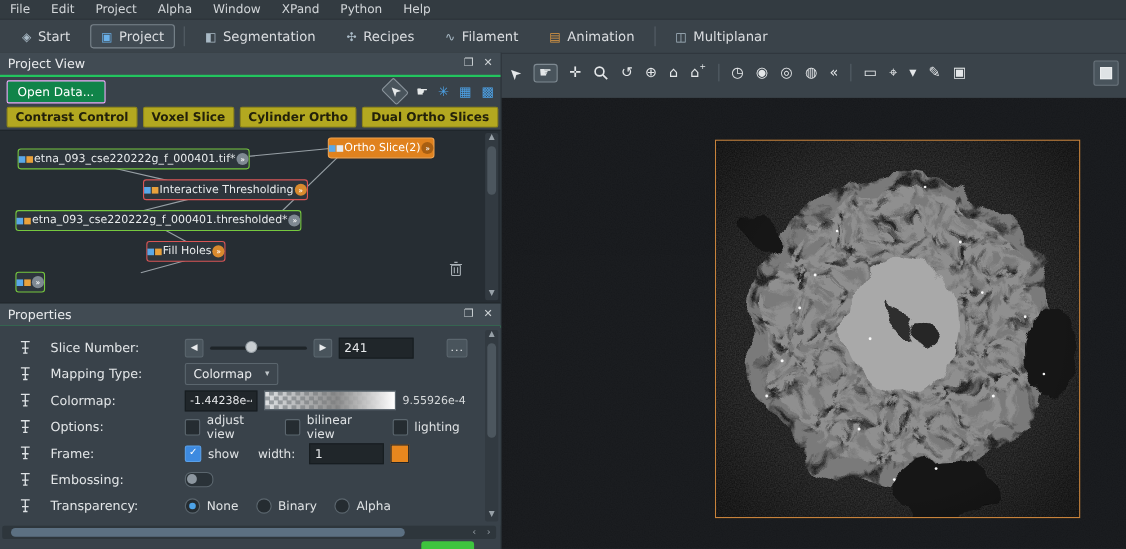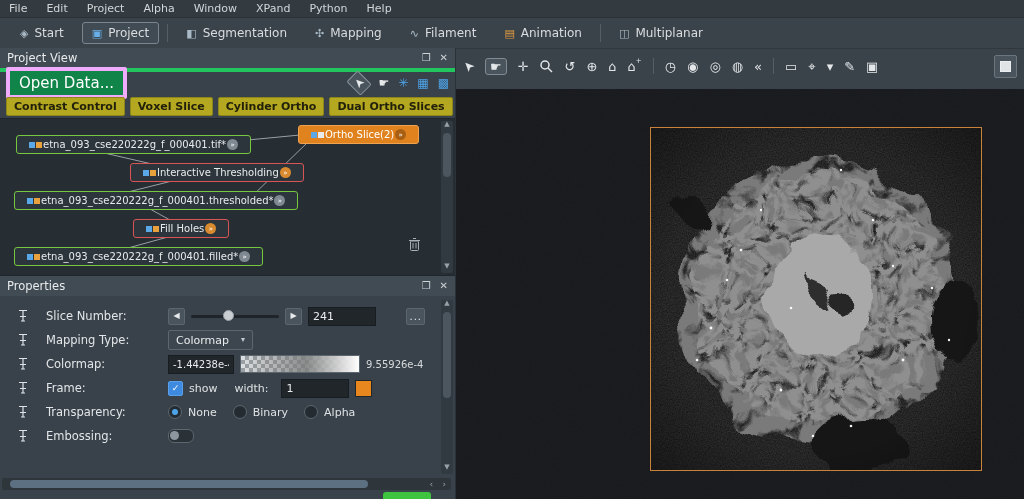--- a/index.html
+++ b/index.html
@@ -18,43 +18,43 @@
   .ribbon{position:absolute;top:18px;left:0;right:0;height:30px;background:#3a434a;
           border-bottom:1px solid #30373d;display:flex;align-items:center;gap:8px;padding-left:10px;}
   .ribbon-tab{display:flex;align-items:center;gap:6px;padding:3px 9px;font-size:12px;color:#dadde0;border:1px solid transparent;}
   .ribbon-tab.active{border:1px solid #7b858d;border-radius:3px;background:#414b53;}
   .ticon{font-size:11px;color:#a9bac6;}
   .ticon.blue{color:#6ab0e8;} .ticon.orange{color:#e09a42;}
   .vsep{width:1px;height:18px;background:#555f67;}
 
   
   .left-panel{position:absolute;top:48px;left:0;width:455px;bottom:0;background:#39424a;border-right:1px solid #2b3237;}
-  .panel-header{position:absolute;left:0;right:0;height:20px;background:#414b53;border-bottom:4px solid #22c55e;
+  .panel-header{position:absolute;left:0;right:0;height:20px;background:#414b53;border-bottom:2px solid #22c55e;
                 display:flex;align-items:center;padding:0 7px;font-size:11.5px;color:#e9ebed;}
   .ph-spacer{flex:1;}
   .ph-icon{font-size:10px;color:#ced3d6;margin-left:9px;cursor:default;}
 
   .open-row{position:absolute;top:24px;left:6px;right:6px;height:22px;display:flex;align-items:center;}
-  .open-data{background:#108449;color:#fff;border:4px solid #f0abfc;border-radius:2px;
-             font-size:15px;padding:3px 9px;font-family:inherit;}
+  .open-data{background:#108449;color:#fff;border:1px solid #f0abfc;border-radius:2px;
+             font-size:11px;padding:3px 9px;font-family:inherit;}
   .mini-tools{margin-left:auto;display:flex;align-items:center;gap:9px;}
   .mtool{font-size:12px;color:#e6e9ea;}
   .mtool.boxed{border:1px solid #8a949c;background:#49545c;border-radius:2px;padding:1px 4px;}
   .mtool.blue{color:#4da3e8;}
   .rot-nw{transform:rotate(-135deg);}
 
   .quick-row{position:absolute;top:49px;left:6px;display:flex;gap:5px;}
   .qbtn{background:#b3a820;color:#23210a;font-size:11px;font-weight:bold;border:1px solid #8f861a;
         border-radius:2px;padding:2px 7px;font-family:inherit;}
 
   
   .graph{position:absolute;top:70px;left:0;width:455px;height:156px;background:#262d33;
          border-top:1px solid #20262b;border-bottom:1px solid #20262b;overflow:hidden;}
   .glines{position:absolute;inset:0;}
-  .gnode{position:absolute;height:17px;display:flex;align-items:center;gap:1px;padding:0 12px;
+  .gnode{position:absolute;height:17px;display:flex;align-items:center;gap:1px;padding:0 0;
          border-radius:3px;background:#2d353c;border:1px solid #888;font-size:10px;color:#e8ebec;white-space:nowrap;}
   .gnode.green{border-color:#76c83f;}
   .gnode.red{border-color:#d95555;}
   .gnode.orange{background:#e0821e;border-color:#efa24f;color:#fff;}
   .nsq{width:6px;height:6px;display:inline-block;}
   .nsq.o{background:#e8a13c;} .nsq.b{background:#5aa8e8;} .nsq.w{background:#e8eaec;}
   .ncirc{width:11px;height:11px;border-radius:50%;background:#7f8992;color:#fff;font-size:7px;
          display:flex;align-items:center;justify-content:center;}
   .ncirc.warm{background:#d98a2e;} .ncirc.deep{background:#a85f12;}
   .trash{position:absolute;right:34px;top:118px;}
@@ -143,21 +143,21 @@
     <span class="icon ticon blue">▣</span>
     <span>Project</span>
   </div>
   <div class="vsep"></div>
   <div class="ribbon-tab">
     <span class="icon ticon">◧</span>
     <span>Segmentation</span>
   </div>
   <div class="ribbon-tab">
     <span class="icon ticon">✣</span>
-    <span>Mapping</span>
+    <span>Recipes</span>
   </div>
   <div class="ribbon-tab">
     <span class="icon ticon">∿</span>
     <span>Filament</span>
   </div>
   <div class="ribbon-tab">
     <span class="icon ticon orange">▤</span>
     <span>Animation</span>
   </div>
   <div class="vsep"></div>
@@ -237,21 +237,20 @@
     <div class="gnode red" style="left:133px;top:100px;">
       <span class="nsq b"></span>
         <span class="nsq o"></span>
       <span>Fill Holes</span>
       <span class="ncirc warm">»</span>
     </div>
 
     <div class="gnode green" style="left:14px;top:128px;">
       <span class="nsq b"></span>
         <span class="nsq o"></span>
-      <span>etna_093_cse220222g_f_000401.filled*</span>
       <span class="ncirc">»</span>
     </div>
 
     <span class="trash">
       <svg width="13" height="15" viewBox="0 0 13 15">
         <g stroke="#a8b0b6" stroke-width="1" fill="none">
           <rect x="2.5" y="4" width="8" height="9.5" rx="1"></rect>
           <line x1="1" y1="3.5" x2="12" y2="3.5"></line>
           <line x1="5" y1="1.5" x2="8" y2="1.5"></line>
           <line x1="5" y1="6" x2="5" y2="11.5"></line>
@@ -320,63 +319,79 @@
           </svg>
       </span>
       <span class="plabel">Colormap:</span>
       <div class="pctl">
         <input class="tin w58" style="font-size: 10px;" value="-1.44238e-4">
         <div class="cmap-grad"></div>
         <span class="cmap-max">9.55926e-4</span>
       </div>
     </div>
 
+    <div class="prow">
+      <span class="pin">
+        <svg width="12" height="14" viewBox="0 0 12 14">
+            <path d="M2 1.5 H10 M6 1.5 V7.5 M3 7.5 H9 M6 7.5 V12 M4 12 H8" stroke="#dfe3e6" stroke-width="1.2" fill="none"></path>
+          </svg>
+      </span>
+      <span class="plabel">Options:</span>
+      <div class="pctl">
+        <span class="cb"></span>
+        <span class="cblabel">adjust view</span>
+        <span class="cb"></span>
+        <span class="cblabel">bilinear view</span>
+        <span class="cb"></span>
+        <span class="cblabel">lighting</span>
+      </div>
+    </div>
 
     <div class="prow">
       <span class="pin">
         <svg width="12" height="14" viewBox="0 0 12 14">
             <path d="M2 1.5 H10 M6 1.5 V7.5 M3 7.5 H9 M6 7.5 V12 M4 12 H8" stroke="#dfe3e6" stroke-width="1.2" fill="none"></path>
           </svg>
       </span>
       <span class="plabel">Frame:</span>
       <div class="pctl">
         <span class="cb checked">✓</span>
         <span class="cblabel">show</span>
         <span class="cblabel" style="margin-left:4px;">width:</span>
         <input class="tin w64" value="1" style="">
         <span class="swatch"></span>
+      </div>
+    </div>
+
+    <div class="prow">
+      <span class="pin">
+        <svg width="12" height="14" viewBox="0 0 12 14">
+            <path d="M2 1.5 H10 M6 1.5 V7.5 M3 7.5 H9 M6 7.5 V12 M4 12 H8" stroke="#dfe3e6" stroke-width="1.2" fill="none"></path>
+          </svg>
+      </span>
+      <span class="plabel">Embossing:</span>
+      <div class="pctl">
+        <div class="toggle"></div>
       </div>
     </div>
 
     <div class="prow">
       <span class="pin">
         <svg width="12" height="14" viewBox="0 0 12 14">
             <path d="M2 1.5 H10 M6 1.5 V7.5 M3 7.5 H9 M6 7.5 V12 M4 12 H8" stroke="#dfe3e6" stroke-width="1.2" fill="none"></path>
           </svg>
       </span>
       <span class="plabel">Transparency:</span>
       <div class="pctl">
         <span class="radio sel"></span>
         <span class="rlabel">None</span>
         <span class="radio"></span>
         <span class="rlabel">Binary</span>
         <span class="radio"></span>
         <span class="rlabel">Alpha</span>
-      </div>
-    </div>
-
-    <div class="prow">
-      <span class="pin">
-        <svg width="12" height="14" viewBox="0 0 12 14">
-            <path d="M2 1.5 H10 M6 1.5 V7.5 M3 7.5 H9 M6 7.5 V12 M4 12 H8" stroke="#dfe3e6" stroke-width="1.2" fill="none"></path>
-          </svg>
-      </span>
-      <span class="plabel">Embossing:</span>
-      <div class="pctl">
-        <div class="toggle"></div>
       </div>
     </div>
 
     <div class="vscroll" style="top:4px;bottom:4px;">
       <span class="icon vs-arrow vs-up">▲</span>
       <div class="vs-thumb" style="top:12px;height:86px;"></div>
       <span class="icon vs-arrow vs-down">▼</span>
     </div>
   </div>
 

